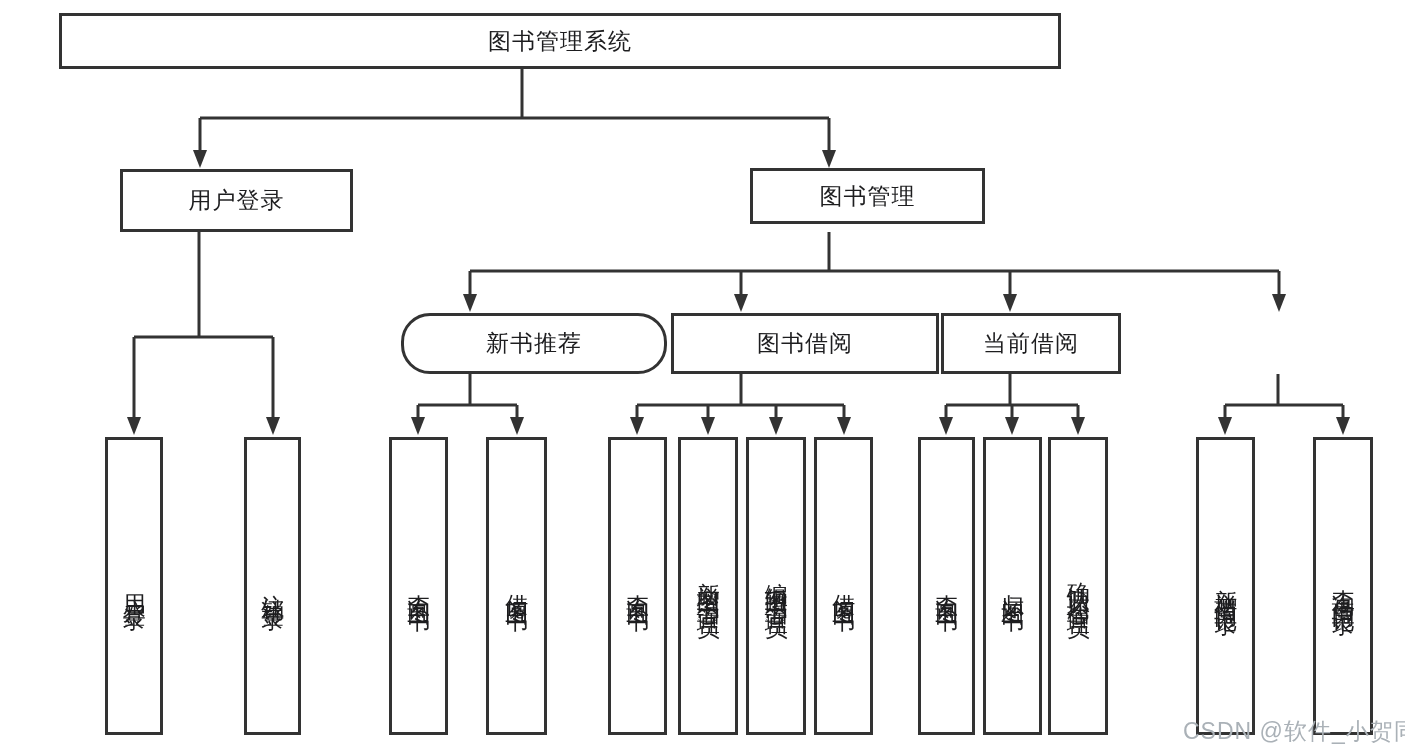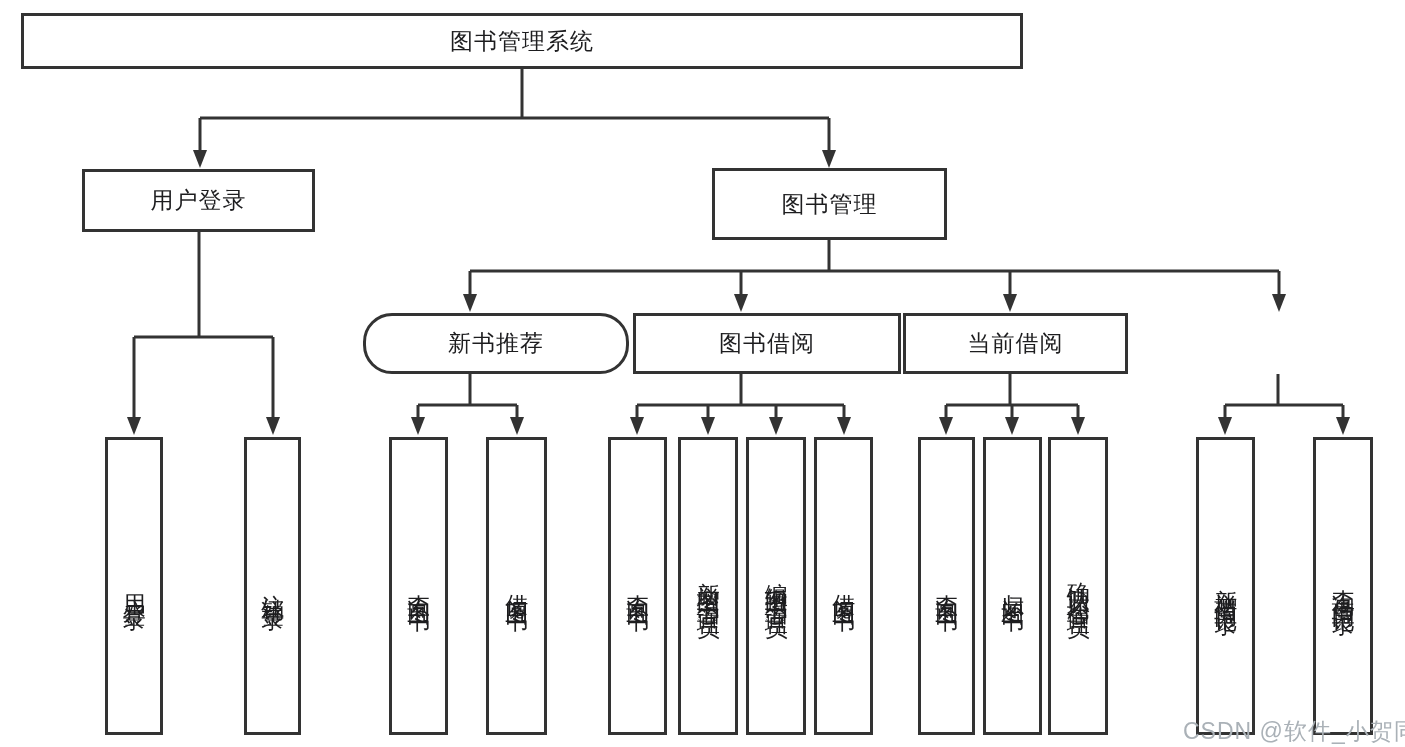--- a/index.html
+++ b/index.html
@@ -22,20 +22,21 @@
   #wires polygon{fill:var(--line);stroke:none;}
   .hbox{
     position:absolute;
     box-sizing:border-box;
     border:3px solid var(--line);
     background:var(--bg);
     display:flex;align-items:center;justify-content:center;
     font-size:23px;
     letter-spacing:1px;
     white-space:nowrap;
+    margin-left:38px;
   }
   .vbox{
     position:absolute;
     top:437px;height:298px;
     box-sizing:border-box;
     border:3px solid var(--line);
     background:var(--bg);
     display:flex;align-items:center;justify-content:center;
   }
   .vbox span{
@@ -133,25 +134,25 @@
       <path d="M1225,405 V417"></path>
         <polygon points="1218,417 1232,417 1225,435"></polygon>
       <path d="M1343,405 V417"></path>
         <polygon points="1336,417 1350,417 1343,435"></polygon>
     </g>
   </svg>
 
   <div class="hbox" style="left:21px;top:13px;width:1002px;height:56px;">图书管理系统</div>
 
   <div class="hbox" style="left:82px;top:169px;width:233px;height:63px;">用户登录</div>
-  <div class="hbox" style="left:712px;top:168px;width:235px;height:72px;">图书管理</div>
+  <div class="hbox" style="left:712px;top:168px;width:235px;height:56px;">图书管理</div>
 
   <div class="hbox" style="left:363px;top:313px;width:266px;height:61px;border-radius:29px;">新书推荐</div>
   <div class="hbox" style="left:633px;top:313px;width:268px;height:61px;">图书借阅</div>
-  <div class="hbox" style="left:903px;top:313px;width:225px;height:61px;text-align:right;">当前借阅</div>
+  <div class="hbox" style="left:903px;top:313px;width:180px;height:61px;text-align:right;">当前借阅</div>
 
   <div class="vbox" style="left:105px;width:58px;">
     <span>用户登录</span>
   </div>
   <div class="vbox" style="left:244px;width:57px;">
     <span>注销登录</span>
   </div>
 
   <div class="vbox" style="left:389px;width:59px;">
     <span>查询图书</span>

